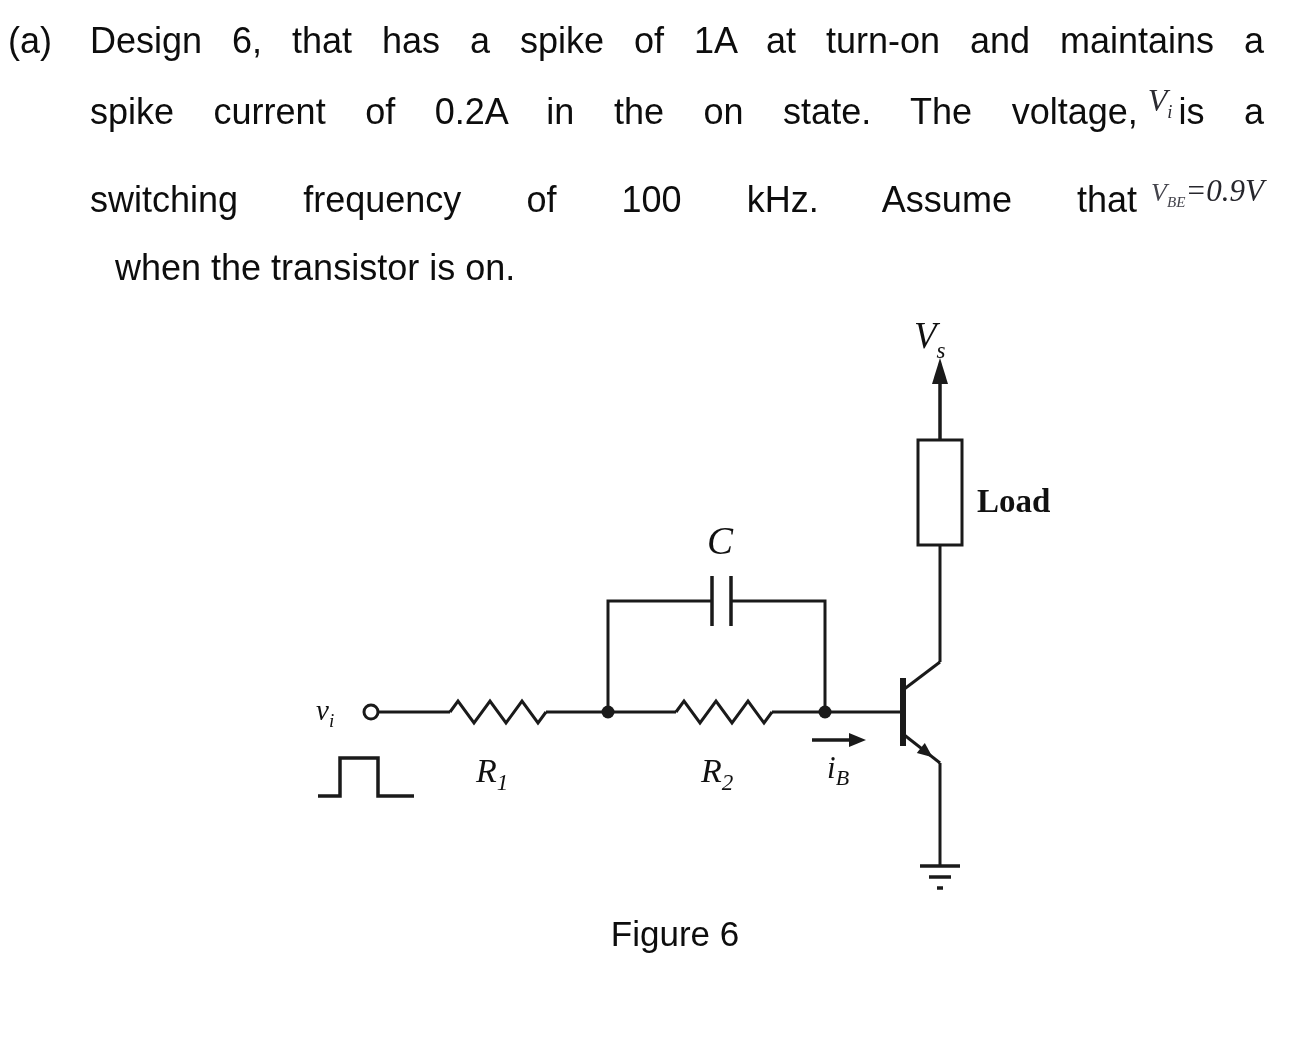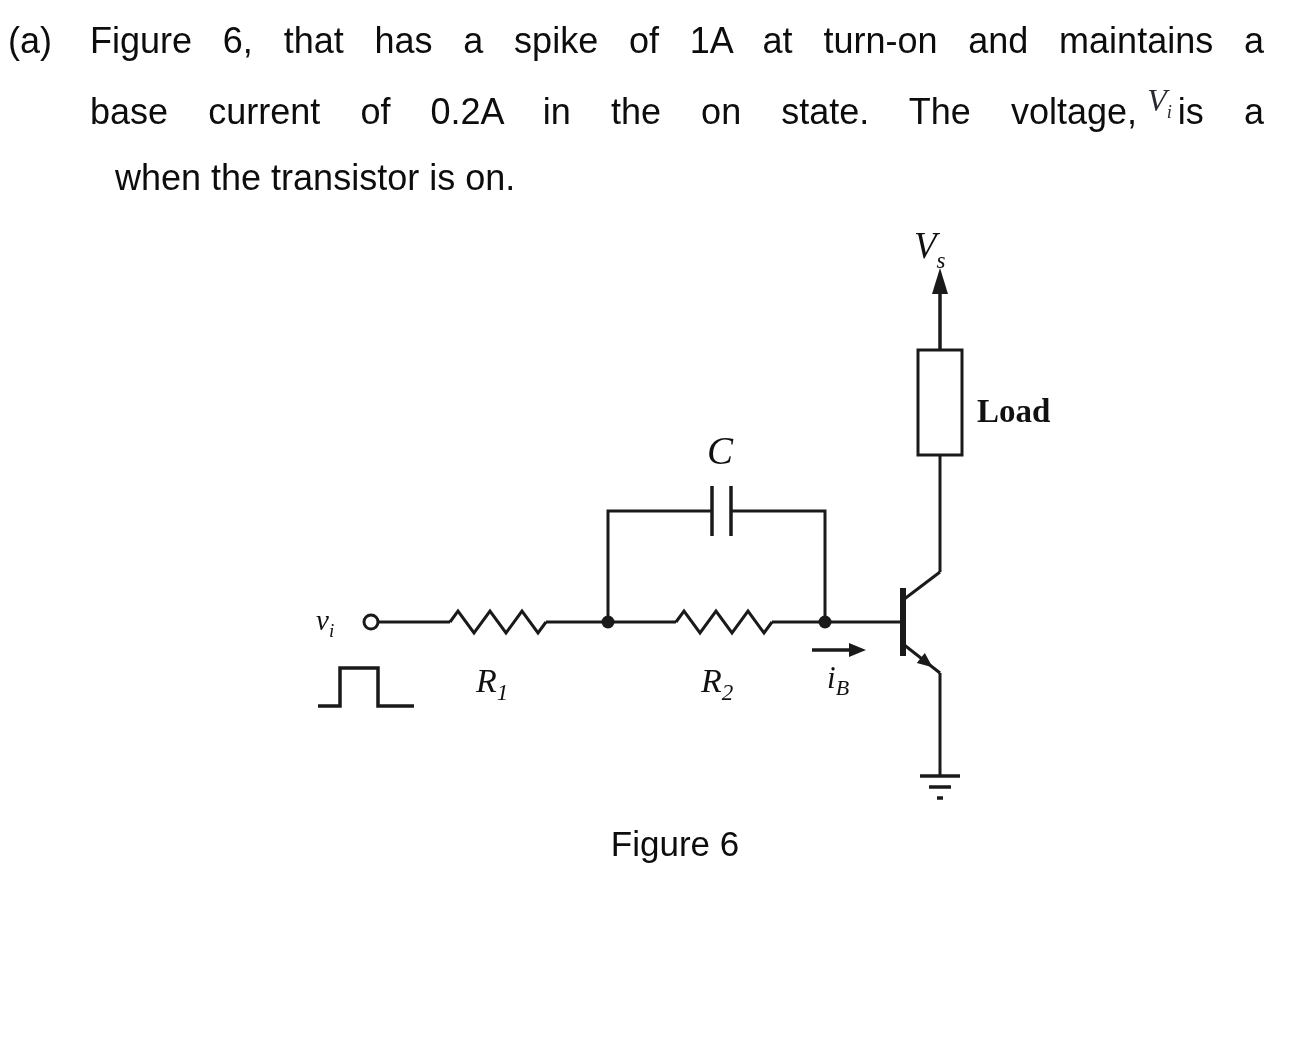--- a/index.html
+++ b/index.html
@@ -29,22 +29,23 @@
   .sbold  { font-family:"Liberation Serif", "DejaVu Serif", serif; font-weight:bold; fill:#111; }
 </style>
 </head>
 <body>
 
 <div class="page">
 
   <div class="problem">
     <div class="plabel">(a)</div>
     <div class="ptext">
-      <div class="pline">Figure 6, that has a spike of 1A at turn-on and maintains a</div>
-      <div class="pline gap3"><span>base current of 0.2A in the on state. The voltage,</span><span class="math mvi"><span>V</span><sub>i</sub></span><span>is a</span></div>
+      <div class="pline">Design 6, that has a spike of 1A at turn-on and maintains a</div>
+      <div class="pline gap3"><span>spike current of 0.2A in the on state. The voltage,</span><span class="math mvi"><span>V</span><sub>i</sub></span><span>is a</span></div>
+      <div class="pline gap5"><span>switching frequency of 100 kHz. Assume that</span><span class="math mvbe"><span>V</span><sub>BE</sub><span class="eq">=0.9V</span></span></div>
       <div class="pline left">when the transistor is on.</div>
     </div>
   </div>
 
   <div class="fig">
     <svg width="1302" height="612" viewBox="0 0 1302 612">
       <g stroke="#1a1a1a" stroke-width="3" fill="none">
 
         <g>
           <circle cx="371" cy="412" r="7" fill="#ffffff"></circle>

